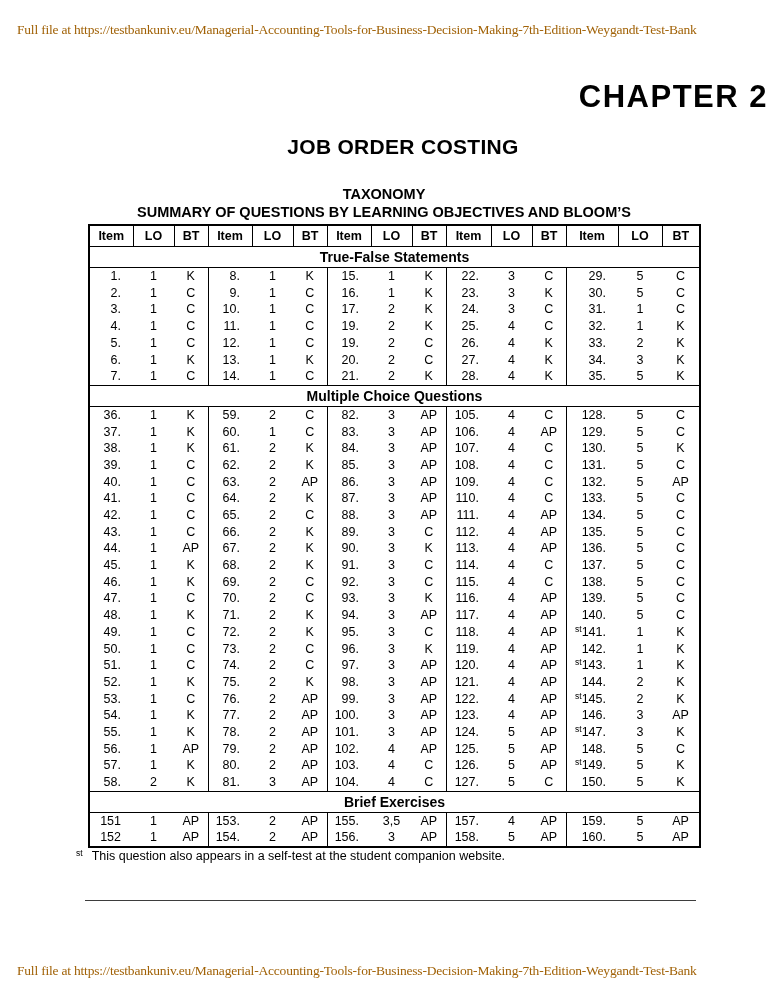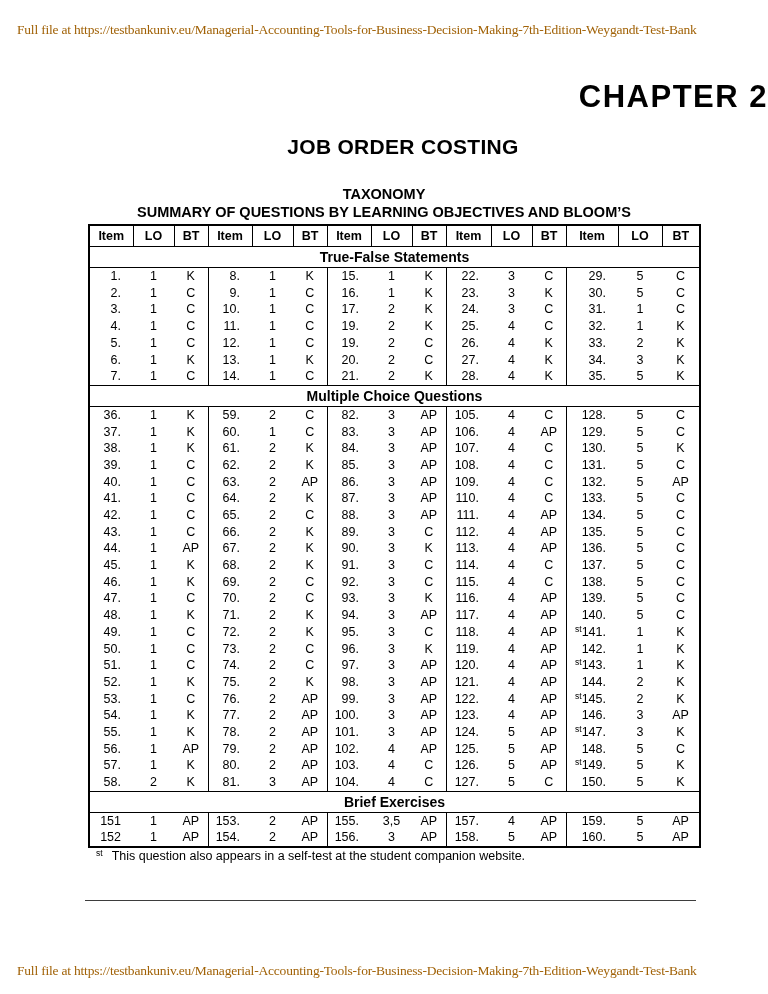--- a/index.html
+++ b/index.html
@@ -68,21 +68,21 @@
   table.summary td.item { text-align:right; padding-right:12px; }
   table.summary td.lo   { text-align:center; }
   table.summary td.bt   { text-align:center; }
   table.summary td.gstart { border-left:1.5px solid #000; }
   sup.st {
     font-size:8.5px;
     vertical-align:baseline;
     position:relative; top:-4px;
   }
   .footnote {
-    position:absolute; left:96px; top:849px;
+    position:absolute; left:76px; top:849px;
     font-size:12.5px;
     text-align:right;
   }
   .footnote sup.st { margin-right:9px; top:-4px; }
   .divider {
     position:absolute; left:85px; top:892px;
     width:611px; height:0;
     border:none;
     border-top:1.3px solid #3d3d3d;
   }

